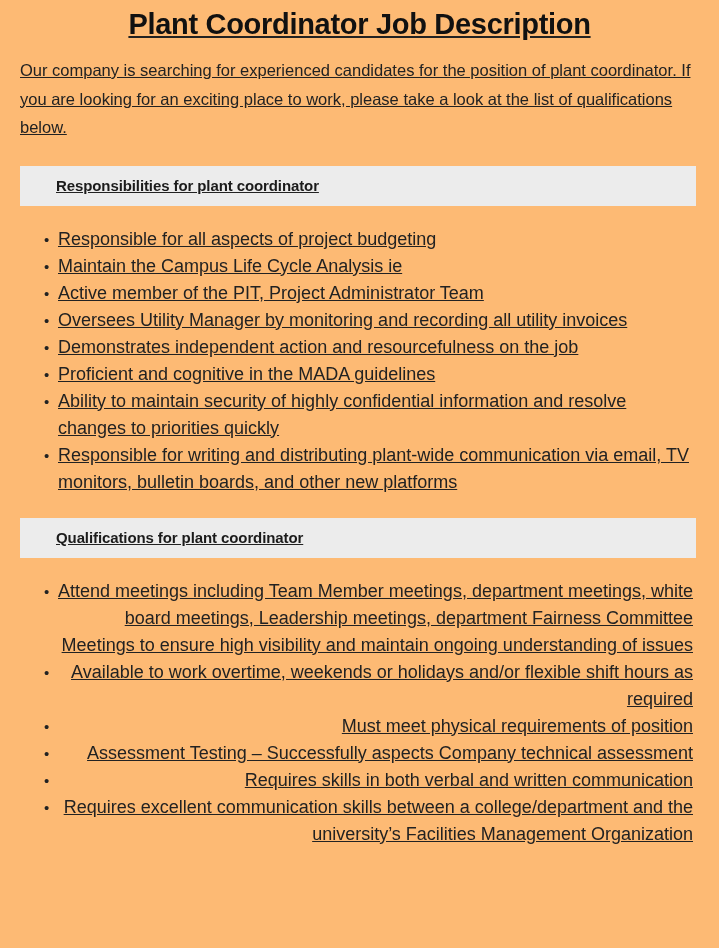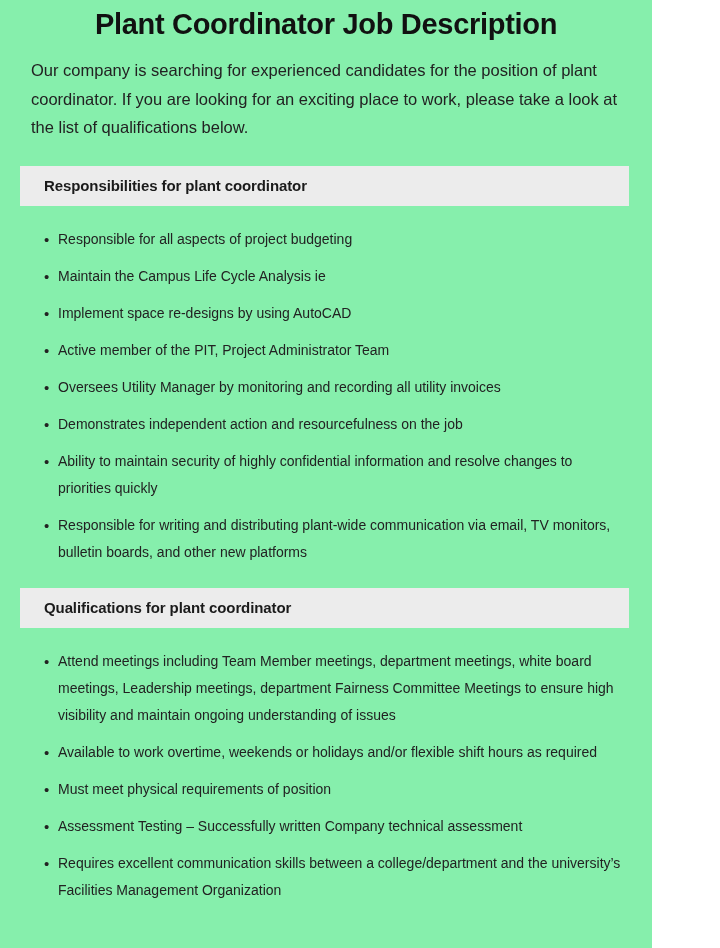--- a/index.html
+++ b/index.html
@@ -8,86 +8,88 @@
     background: #ffffff;
   }
   body {
     width: 720px;
     height: 948px;
     font-family: "Liberation Sans", sans-serif;
     color: #222222;
     overflow: hidden;
   }
   .page {
-    width: 652px;
+    width: 719px;
     height: 948px;
     position: relative;
-    background: #86efac;
+    background: #fdba74;
     box-sizing: border-box;
+    text-decoration: underline;
   }
   .doc-title {
     text-align: center;
     font-size: 29px;
     font-weight: bold;
     color: #111111;
     letter-spacing: -0.3px;
     margin: 0;
     padding: 4px 20px 0 20px;
     line-height: 40px;
   }
   .intro {
     margin: 12px 0 0 0;
-    padding: 0 22px 0 31px;
+    padding: 0 22px 0 20px;
     font-size: 16.5px;
     line-height: 28.5px;
     color: #222222;
   }
   .section {
     margin-top: 24px;
   }
   .section-header {
     margin: 0 23px 0 20px;
     background: #ececec;
     height: 40px;
     display: flex;
     align-items: center;
-    padding: 0 0 0 24px;
+    padding: 0 0 0 36px;
     box-sizing: border-box;
   }
   .section-header-text {
     font-size: 15px;
     font-weight: bold;
     color: #1b1b1b;
     letter-spacing: -0.1px;
   }
   ul.bullets {
     list-style: none;
     margin: 0;
     padding: 0;
     margin-top: 20px;
   }
   ul.bullets li {
     position: relative;
-    margin: 10px 26px 0 58px;
+    margin: 0 26px 0 58px;
     padding: 0;
-    font-size: 14px;
+    font-size: 18px;
     line-height: 27px;
     color: #222222;
   }
   ul.bullets li::before {
     content: "\2022";
     position: absolute;
     left: -14px;
     top: 0;
     font-size: 15px;
     line-height: 27px;
     color: #222222;
   }
   .section-qualifications {
     margin-top: 22px;
+    text-align: right;
   }
   .section-qualifications ul.bullets {
     margin-top: 20px;
   }
 </style>
 </head>
 <body>
 
 <div class="page">
 
@@ -95,35 +97,36 @@
 
   <p class="intro">Our company is searching for experienced candidates for the position of plant coordinator. If you are looking for an exciting place to work, please take a look at the list of qualifications below.</p>
 
   <div class="section section-responsibilities">
     <div class="section-header">
       <span class="section-header-text">Responsibilities for plant coordinator</span>
     </div>
     <ul class="bullets">
       <li>Responsible for all aspects of project budgeting</li>
       <li>Maintain the Campus Life Cycle Analysis ie</li>
-      <li>Implement space re-designs by using AutoCAD</li>
       <li>Active member of the PIT, Project Administrator Team</li>
       <li>Oversees Utility Manager by monitoring and recording all utility invoices</li>
       <li>Demonstrates independent action and resourcefulness on the job</li>
+      <li>Proficient and cognitive in the MADA guidelines</li>
       <li>Ability to maintain security of highly confidential information and resolve changes to priorities quickly</li>
       <li>Responsible for writing and distributing plant-wide communication via email, TV monitors, bulletin boards, and other new platforms</li>
     </ul>
   </div>
 
   <div class="section section-qualifications">
     <div class="section-header">
       <span class="section-header-text">Qualifications for plant coordinator</span>
     </div>
     <ul class="bullets">
       <li>Attend meetings including Team Member meetings, department meetings, white board meetings, Leadership meetings, department Fairness Committee Meetings to ensure high visibility and maintain ongoing understanding of issues</li>
       <li>Available to work overtime, weekends or holidays and/or flexible shift hours as required</li>
       <li>Must meet physical requirements of position</li>
-      <li>Assessment Testing – Successfully written Company technical assessment</li>
+      <li>Assessment Testing – Successfully aspects Company technical assessment</li>
+      <li>Requires skills in both verbal and written communication</li>
       <li>Requires excellent communication skills between a college/department and the university’s Facilities Management Organization</li>
     </ul>
   </div>
 
 </div>
 
 </body></html>

